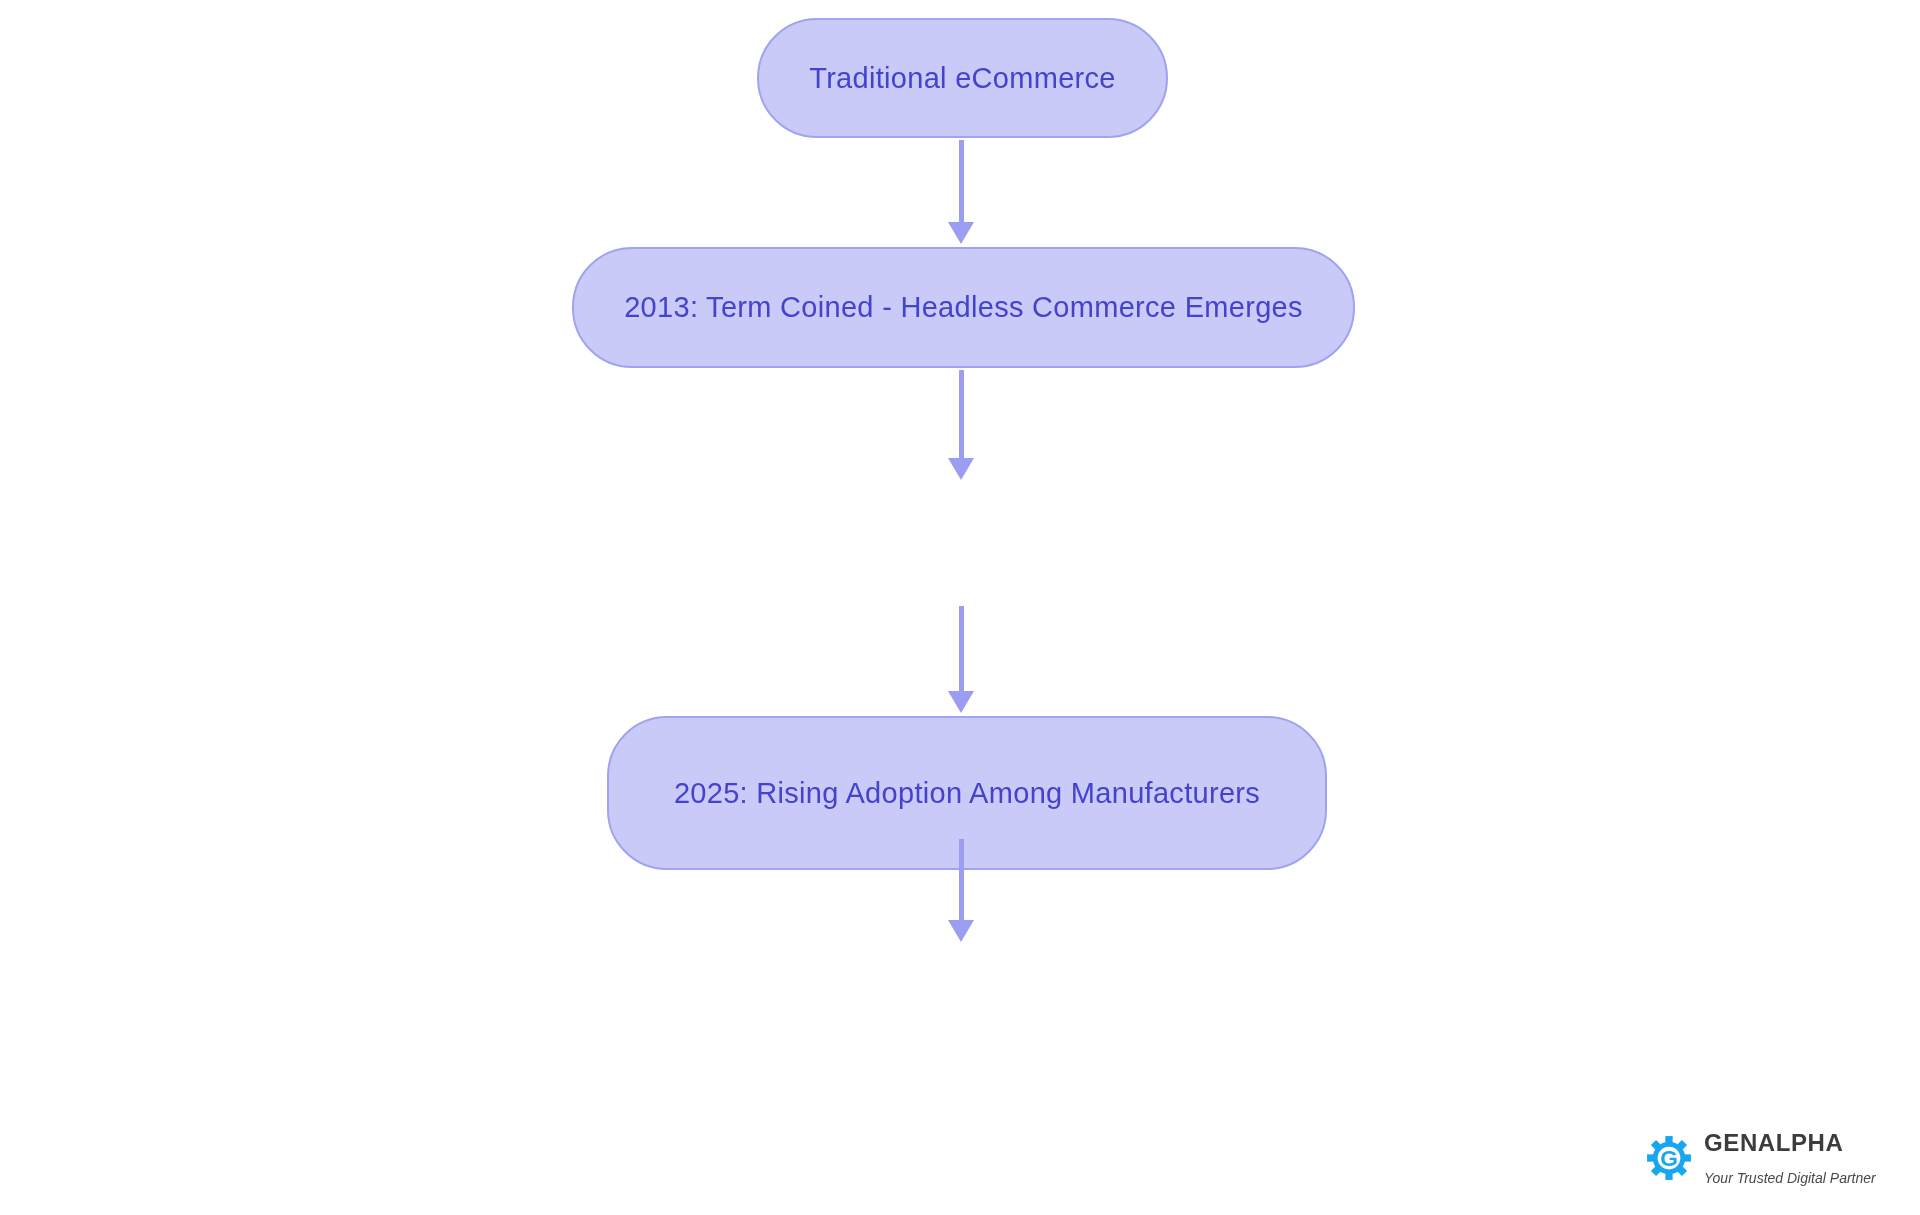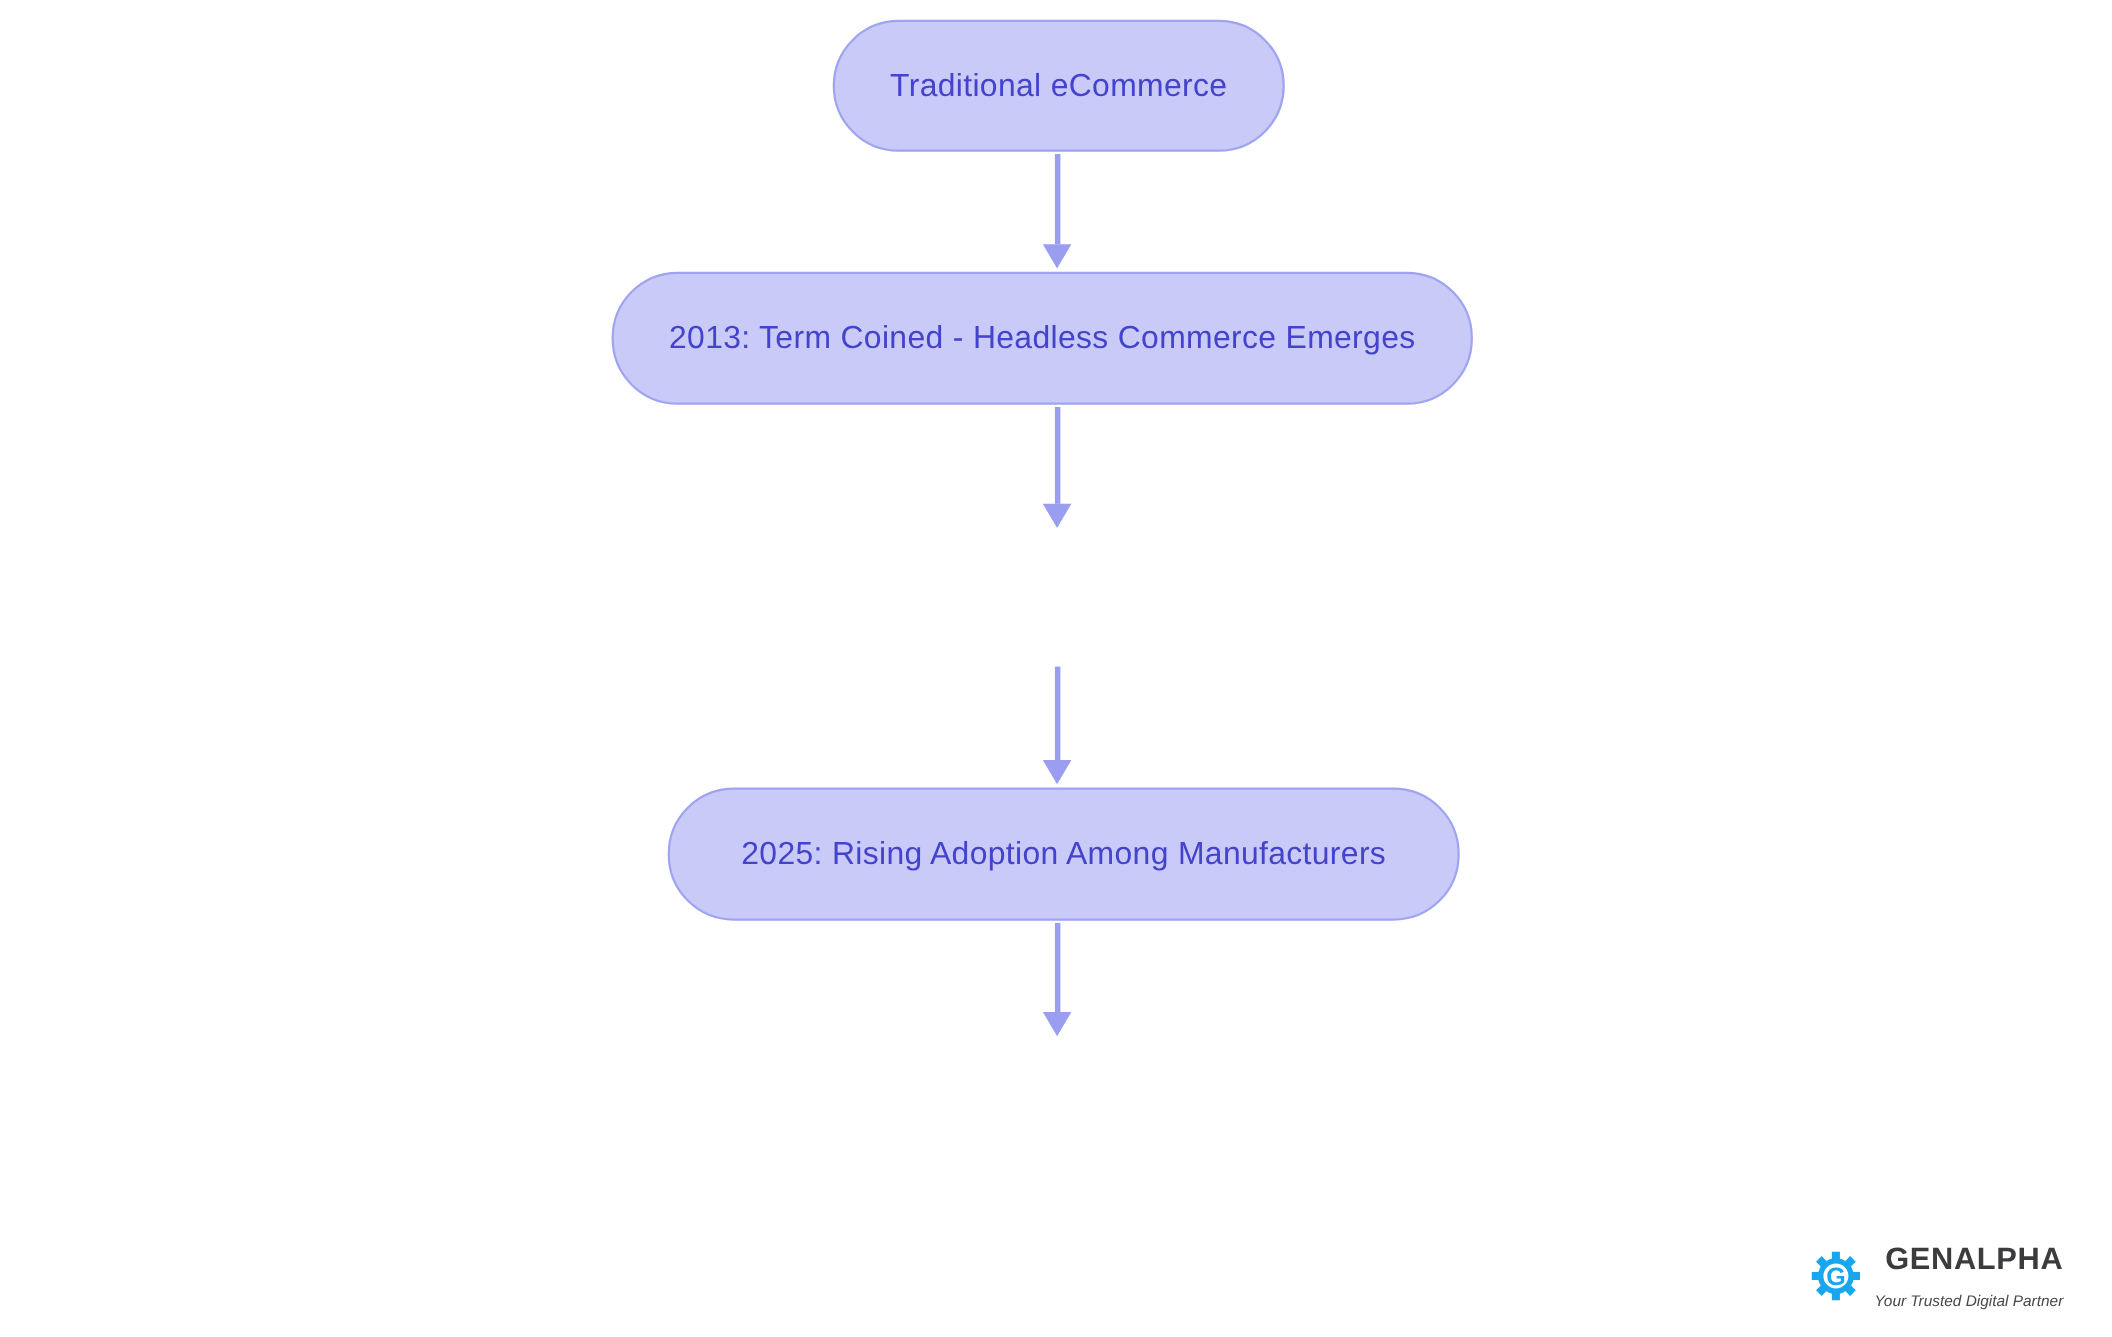--- a/index.html
+++ b/index.html
@@ -27,23 +27,23 @@
     justify-content: center;
     text-align: center;
   }
   .node span {
     color: var(--node-text, #4343cb);
     font-size: 29px;
     letter-spacing: 0.3px;
     white-space: nowrap;
   }
   .node-0 { left: 757px; top: 18px;  width: 411px; height: 120px; }
-  .node-1 { left: 556px; top: 247px; width: 783px; height: 121px; }
+  .node-1 { left: 572px; top: 247px; width: 783px; height: 121px; }
   .node-2 { left: 543px; top: 483px; width: 845px; height: 121px; }
-  .node-3 { left: 607px; top: 716px; width: 720px; height: 121px; }
+  .node-3 { left: 607px; top: 716px; width: 720px; height: 154px; }
   .node-4 { left: 585px; top: 945px; width: 761px; height: 121px; }
 
   .arrow {
     position: absolute;
     left: 948px;
     width: 26px;
     display: flex;
     flex-direction: column;
     align-items: center;
   }
@@ -72,26 +72,25 @@
     align-items: center;
     gap: 9px;
   }
   .gear-icon {
     width: 52px;
     height: 52px;
     color: var(--gear-color, #18a6ee);
   }
   .logo-text-block { display: flex; flex-direction: column; }
   .logo-name {
-    font-size: 28px;
+    font-size: 24px;
     font-weight: 800;
     letter-spacing: 0.6px;
     color: var(--logo-text-color, #3c3c3e);
     line-height: 1.05;
-    text-align: right;
   }
   .logo-tagline {
     font-size: 14px;
     font-style: italic;
     font-weight: 500;
     color: var(--tagline-color, #48484a);
     margin-top: 15px;
   }
 </style>
 </head>

